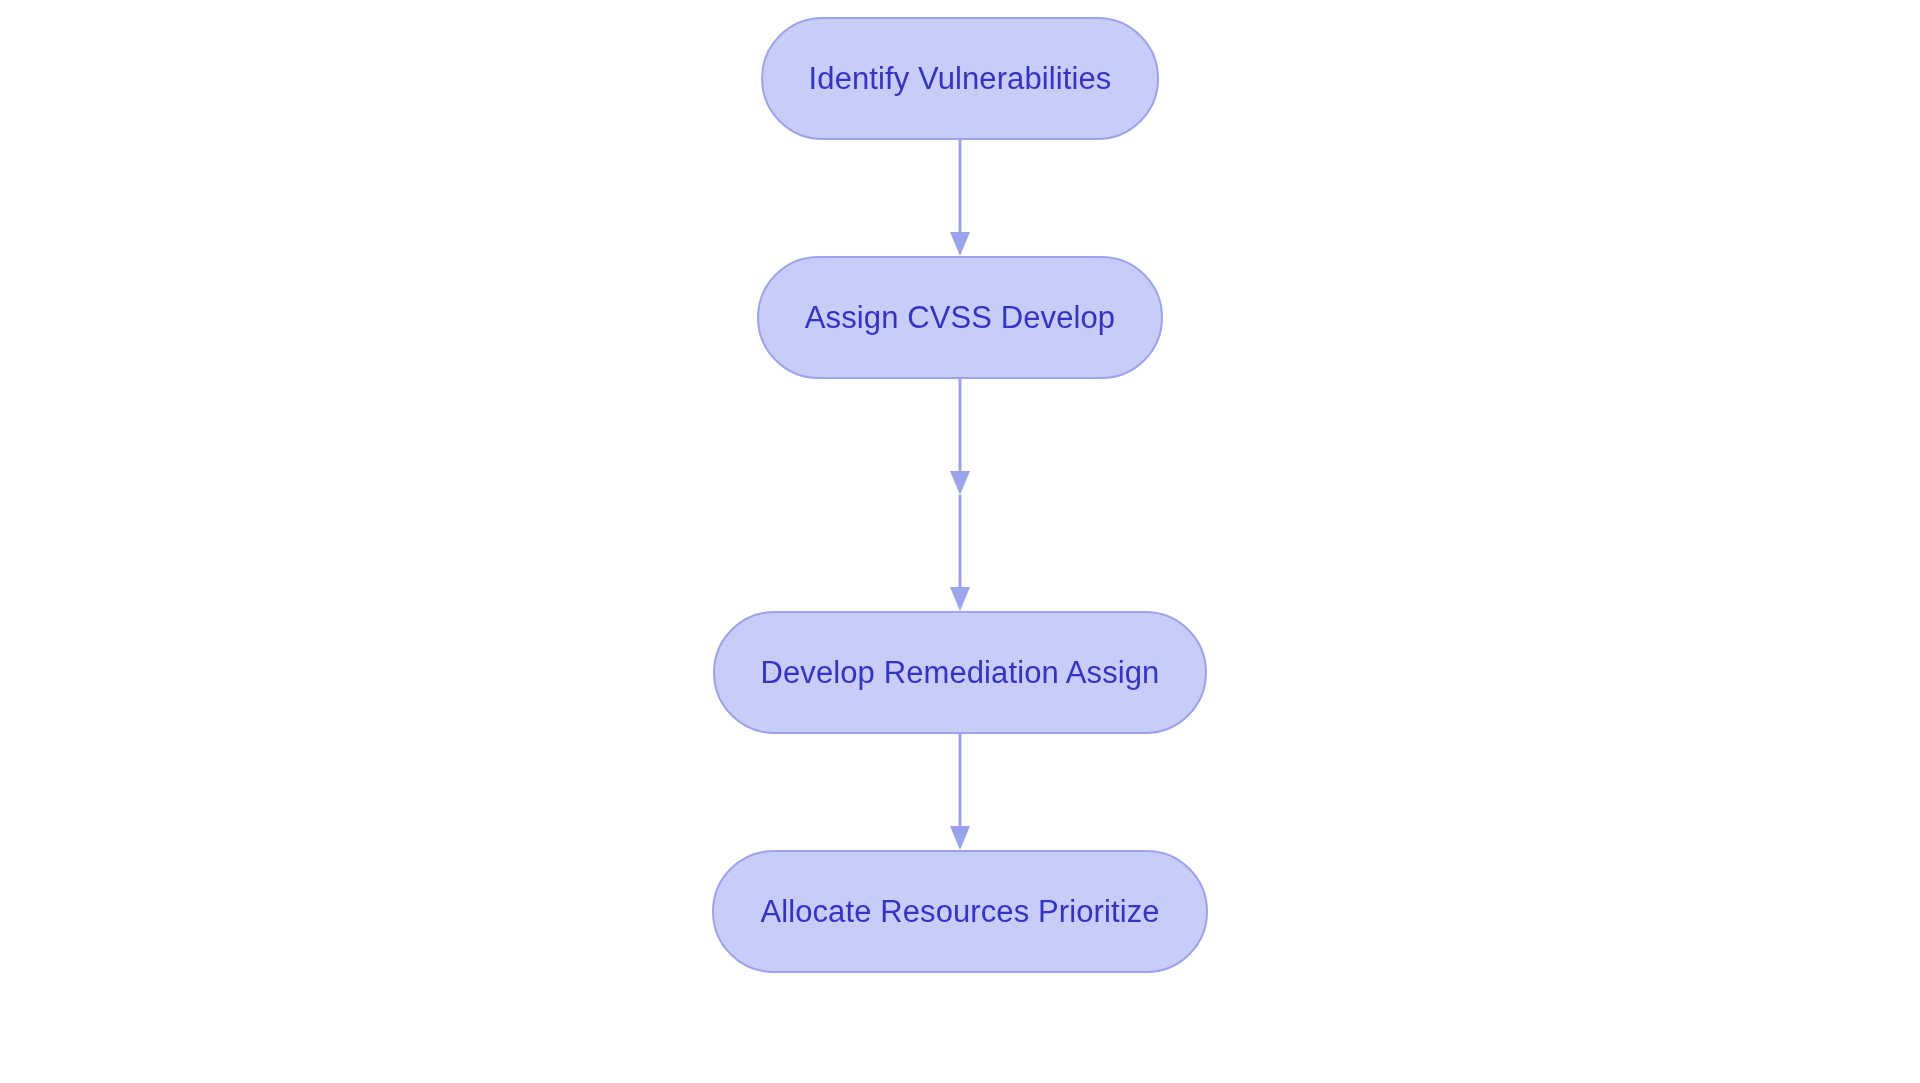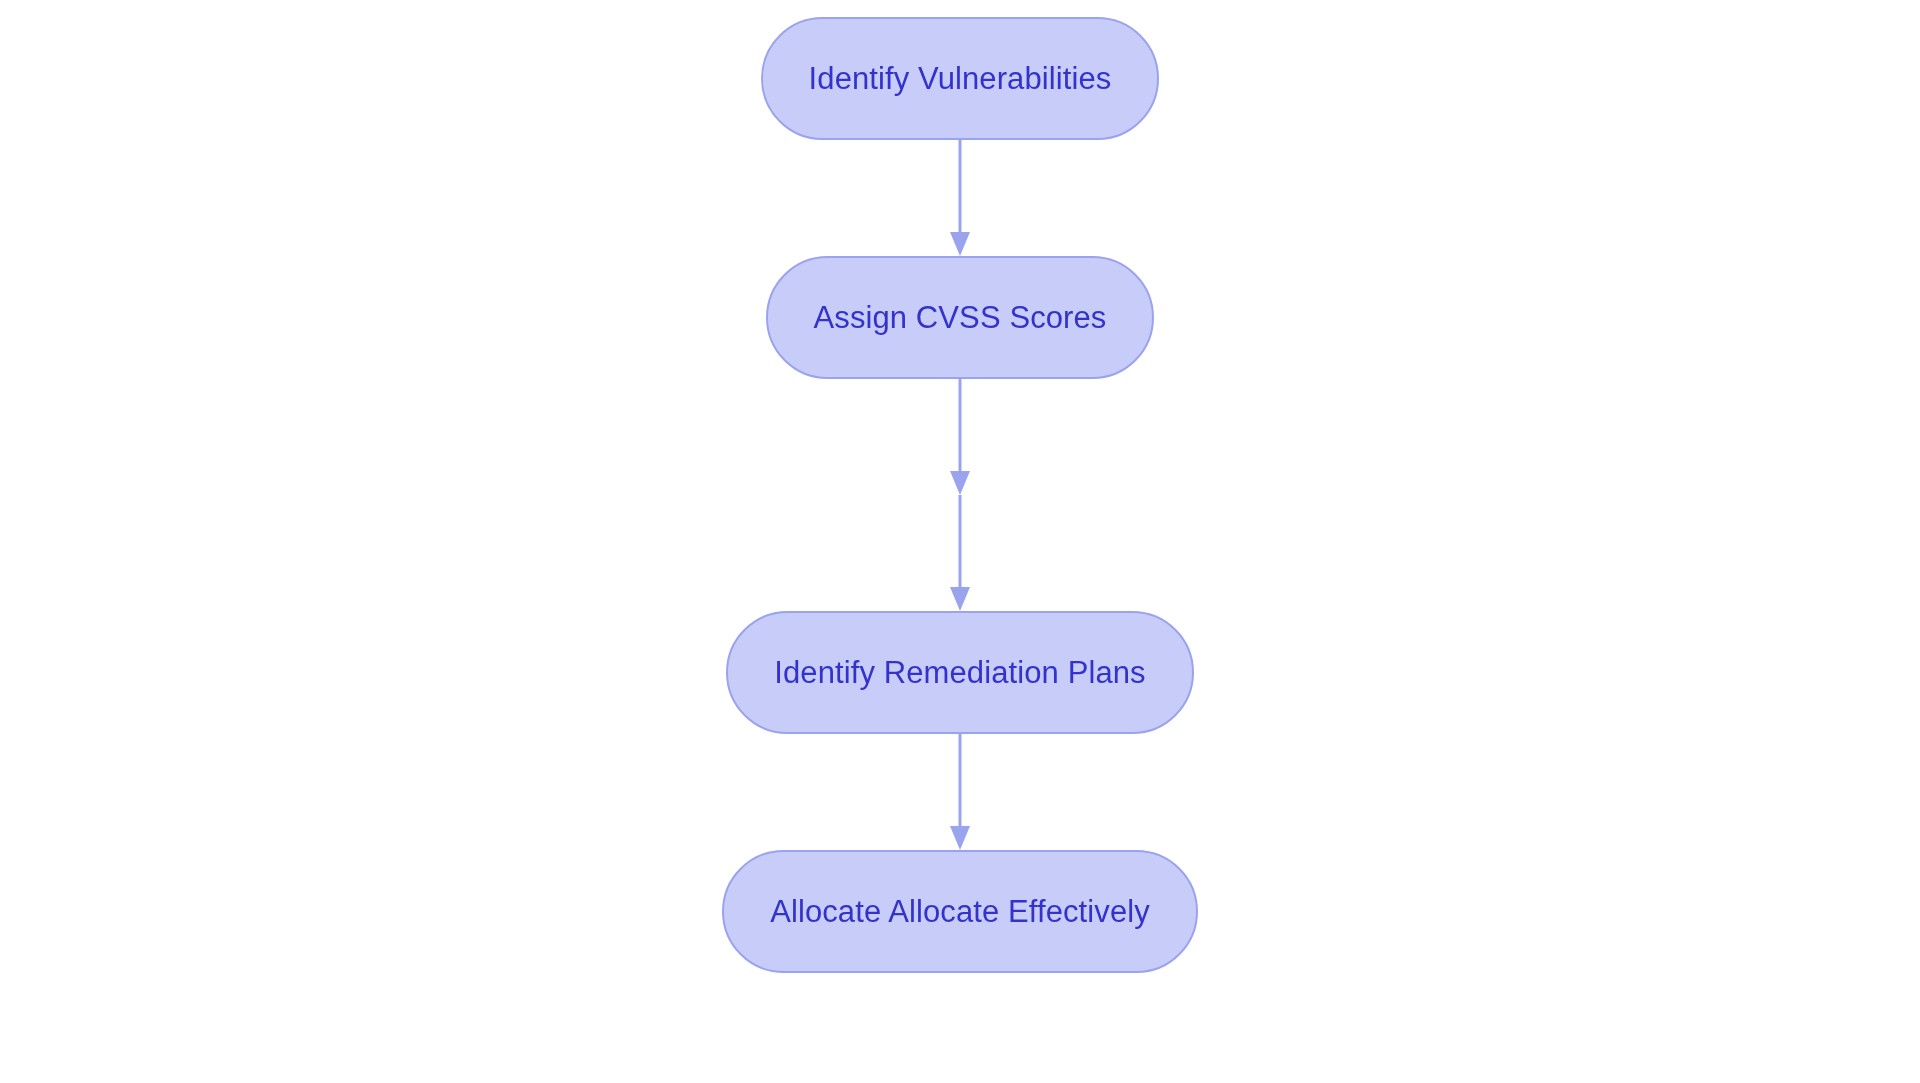--- a/index.html
+++ b/index.html
@@ -76,47 +76,47 @@
     </div>
 
     <div class="flow-connector">
       <svg viewBox="0 0 26 116" xmlns="http://www.w3.org/2000/svg" aria-hidden="true">
         <line x1="13" y1="0" x2="13" y2="98" stroke="#9aa3ee" stroke-width="3"></line>
         <polygon points="13,116 3,92 23,92" fill="#9aa3ee"></polygon>
       </svg>
     </div>
 
     <div class="flow-node">
-      <span class="flow-node-label">Assign CVSS Scores</span>
+      <span class="flow-node-label">Assign CVSS Develop</span>
     </div>
 
     <div class="flow-connector">
       <svg viewBox="0 0 26 116" xmlns="http://www.w3.org/2000/svg" aria-hidden="true">
         <line x1="13" y1="0" x2="13" y2="98" stroke="#9aa3ee" stroke-width="3"></line>
         <polygon points="13,116 3,92 23,92" fill="#9aa3ee"></polygon>
       </svg>
     </div>
 
 
     <div class="flow-connector">
       <svg viewBox="0 0 26 116" xmlns="http://www.w3.org/2000/svg" aria-hidden="true">
         <line x1="13" y1="0" x2="13" y2="98" stroke="#9aa3ee" stroke-width="3"></line>
         <polygon points="13,116 3,92 23,92" fill="#9aa3ee"></polygon>
       </svg>
     </div>
 
     <div class="flow-node">
-      <span class="flow-node-label">Identify Remediation Plans</span>
+      <span class="flow-node-label">Develop Remediation Assign</span>
     </div>
 
     <div class="flow-connector">
       <svg viewBox="0 0 26 116" xmlns="http://www.w3.org/2000/svg" aria-hidden="true">
         <line x1="13" y1="0" x2="13" y2="98" stroke="#9aa3ee" stroke-width="3"></line>
         <polygon points="13,116 3,92 23,92" fill="#9aa3ee"></polygon>
       </svg>
     </div>
 
     <div class="flow-node">
-      <span class="flow-node-label">Allocate Allocate Effectively</span>
+      <span class="flow-node-label">Allocate Resources Prioritize</span>
     </div>
 
   </div>
 </div>
 
 </body></html>

